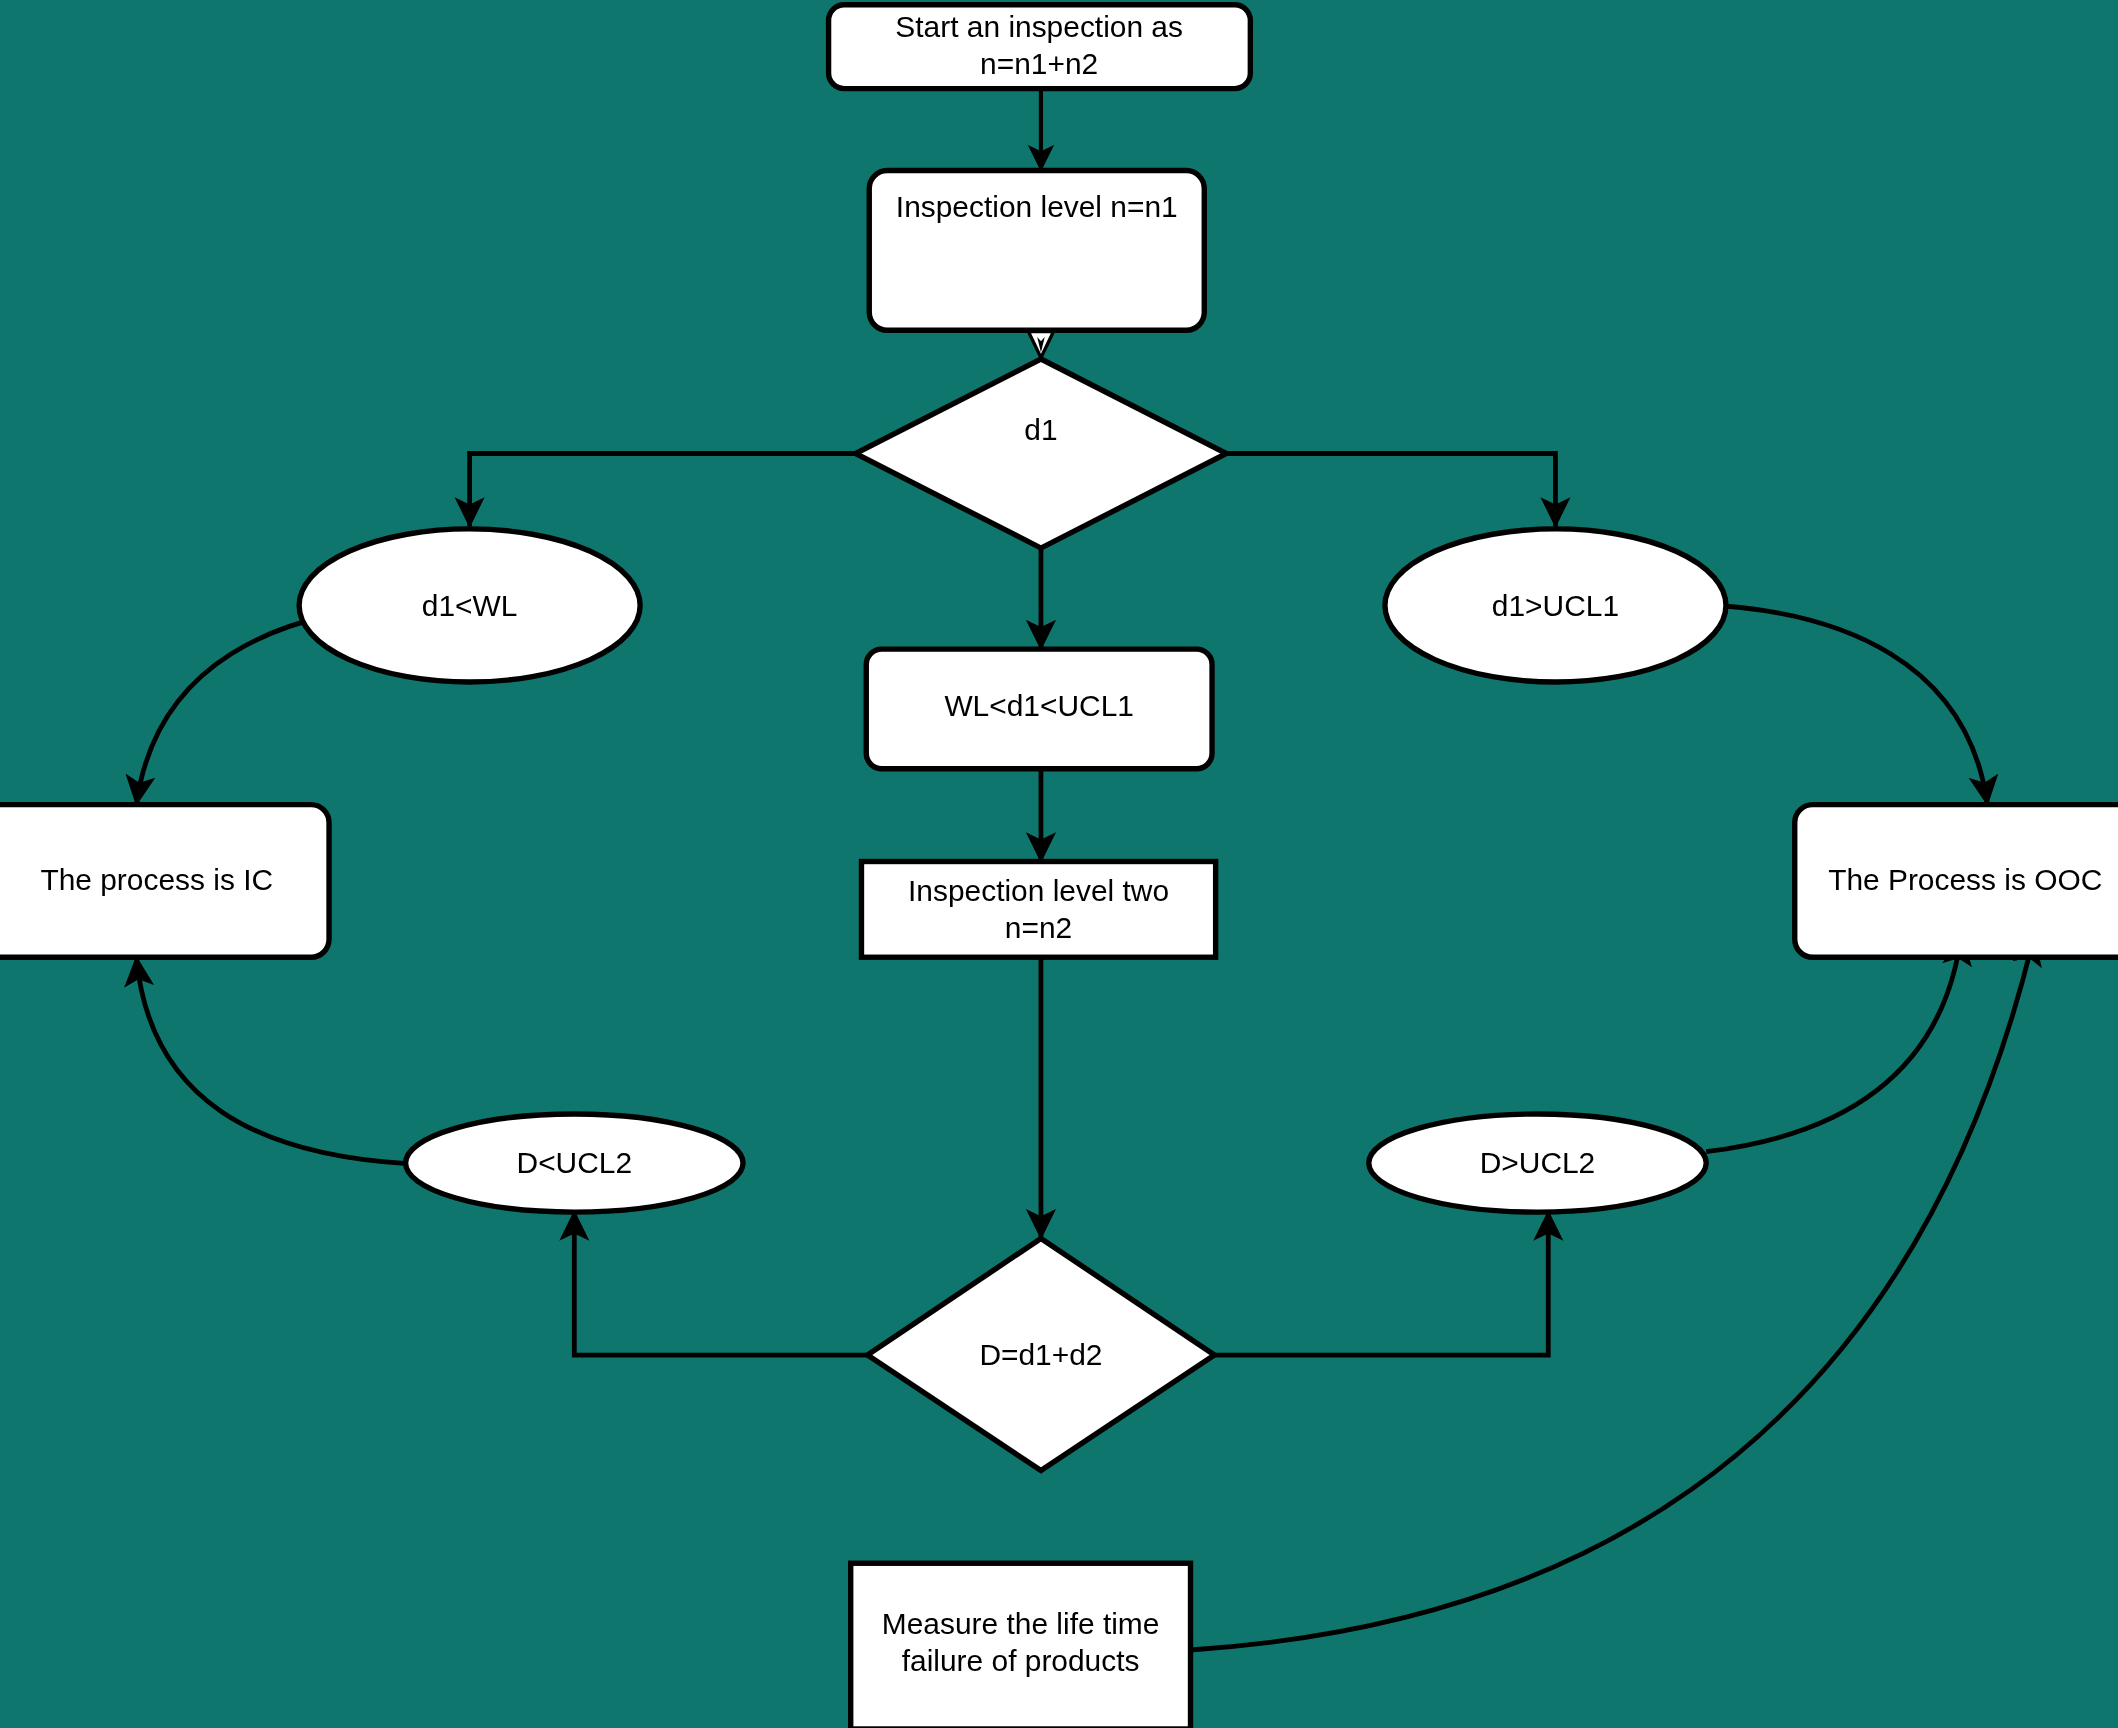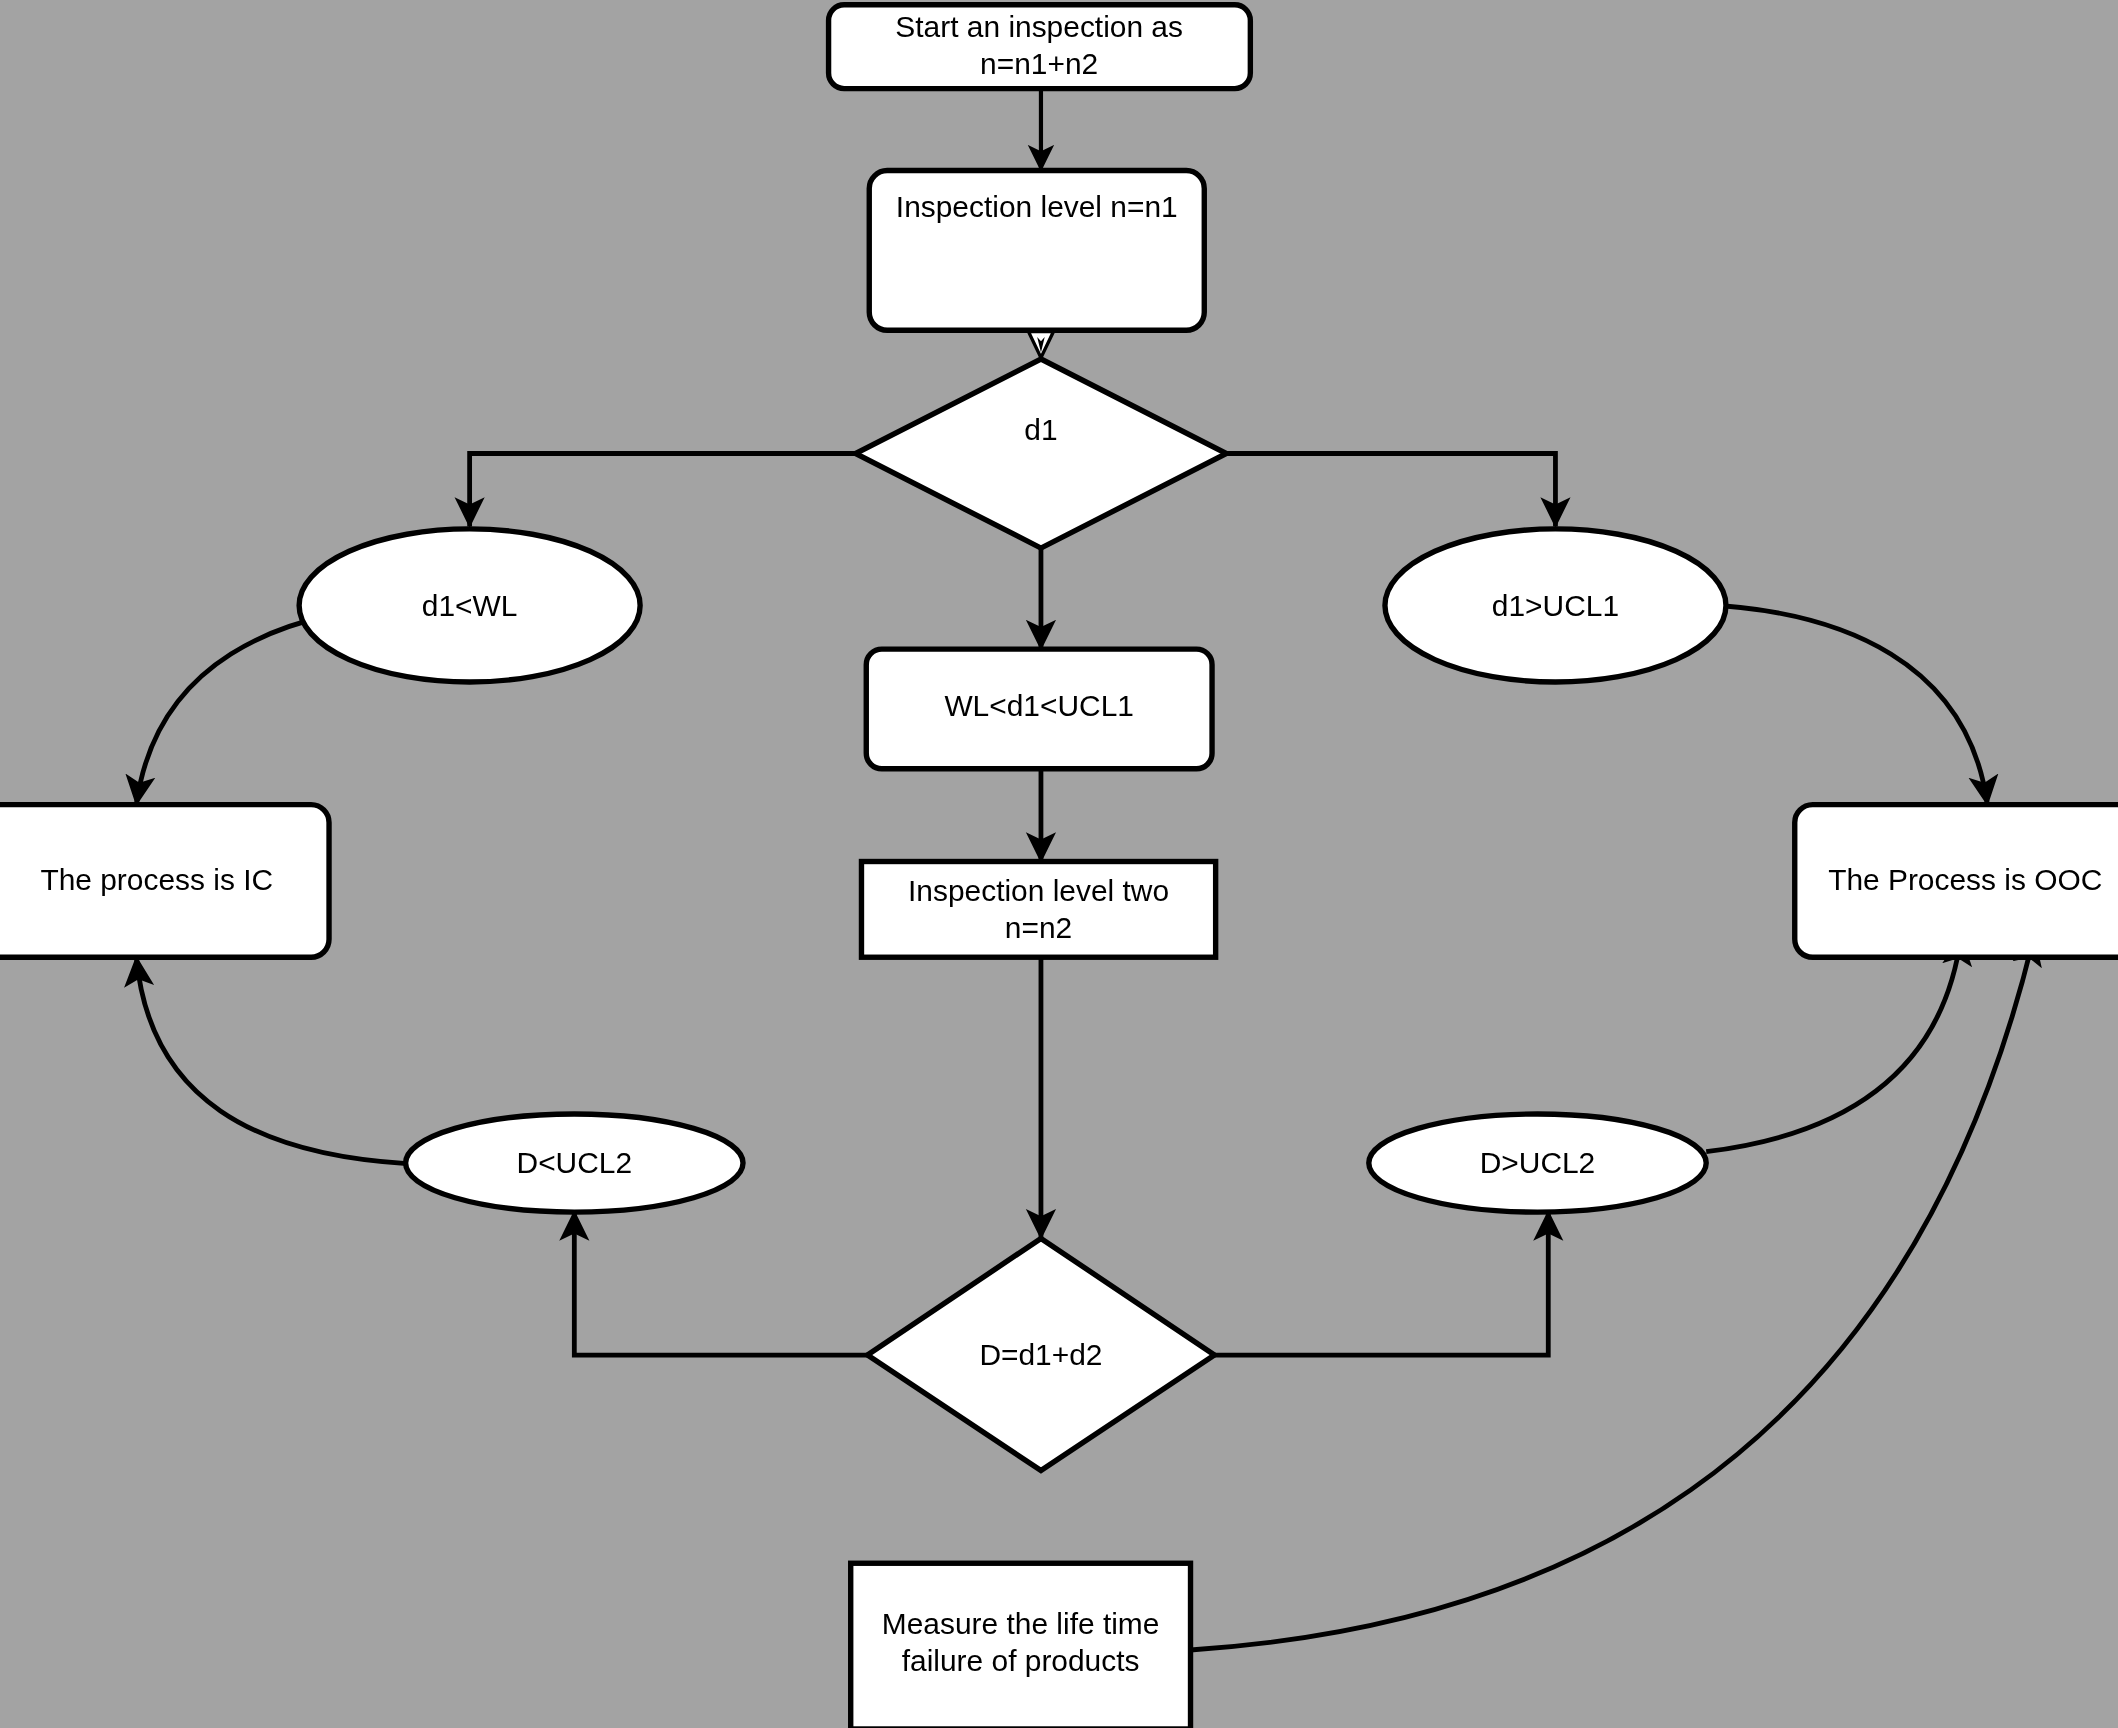--- a/index.html
+++ b/index.html
@@ -8,21 +8,21 @@
     padding: 0;
     background: #ffffff;
   }
   body {
     font-family: "Liberation Sans", sans-serif;
   }
   #flow-root {
     position: relative;
     width: 2119px;
     height: 1729px;
-    background: #a3a3a3;
+    background: #0f766e;
     overflow: hidden;
   }
   #flow-svg {
     position: absolute;
     left: 0;
     top: 0;
     width: 2119px;
     height: 1729px;
     display: block;
   }

